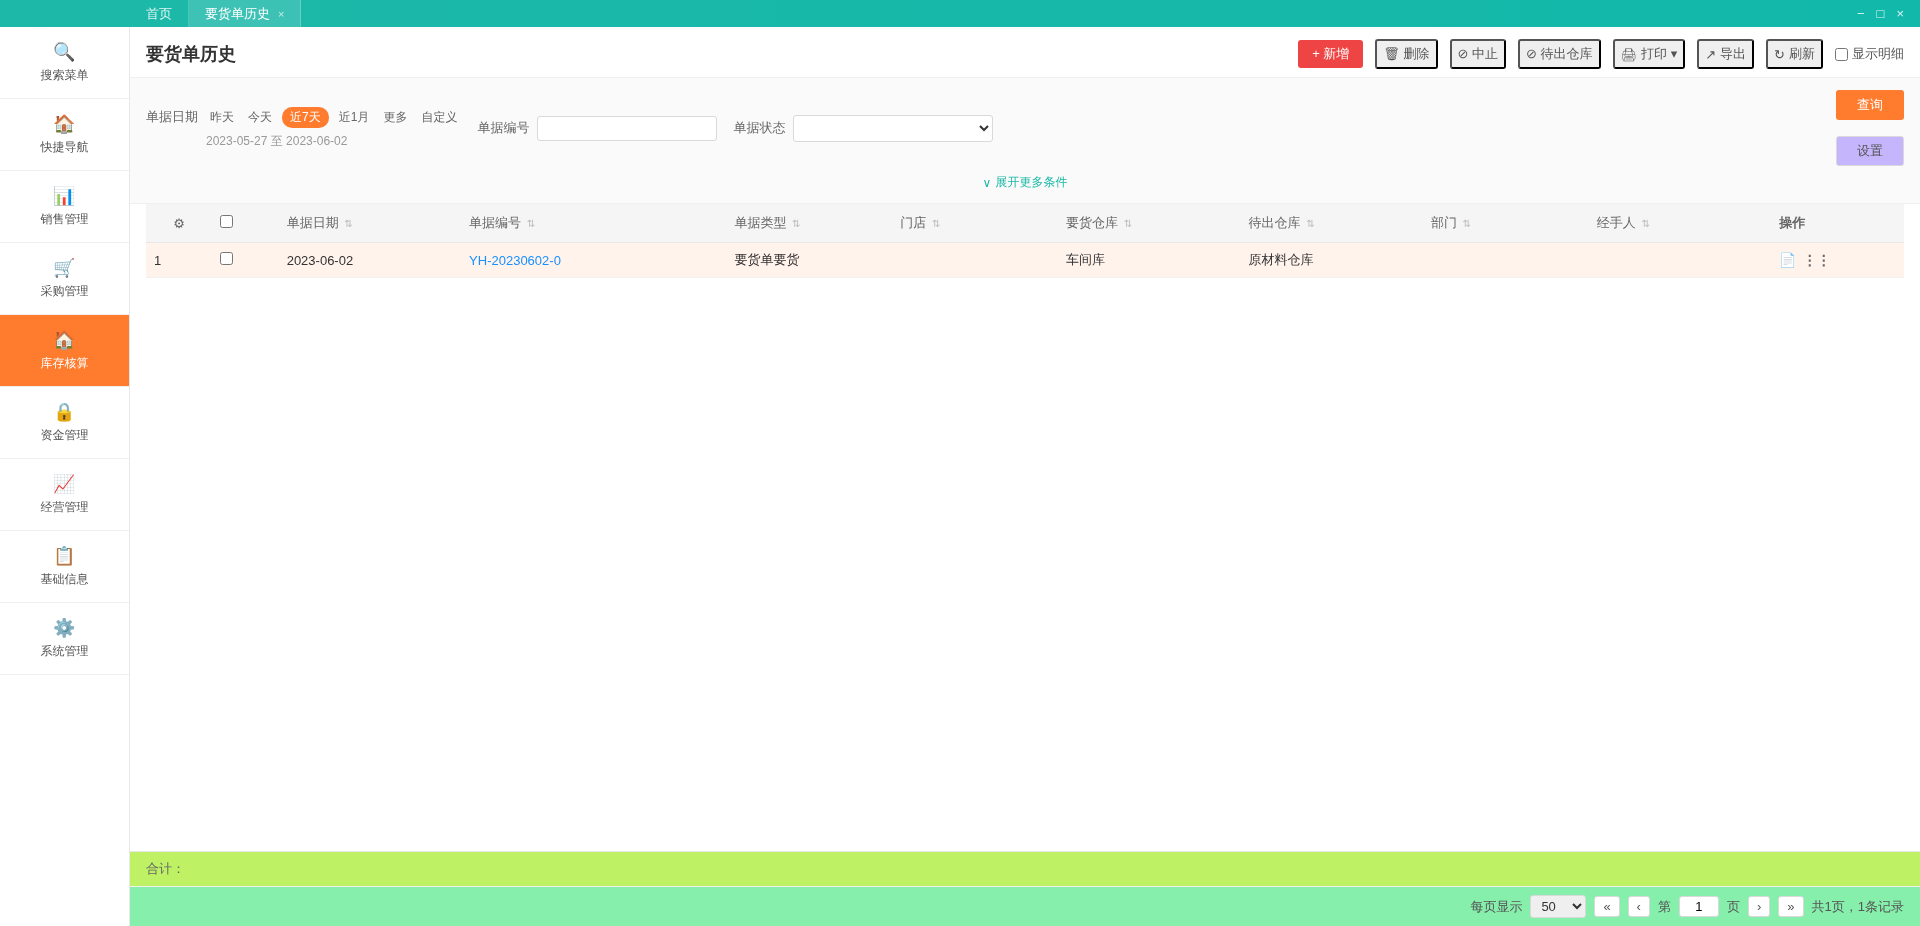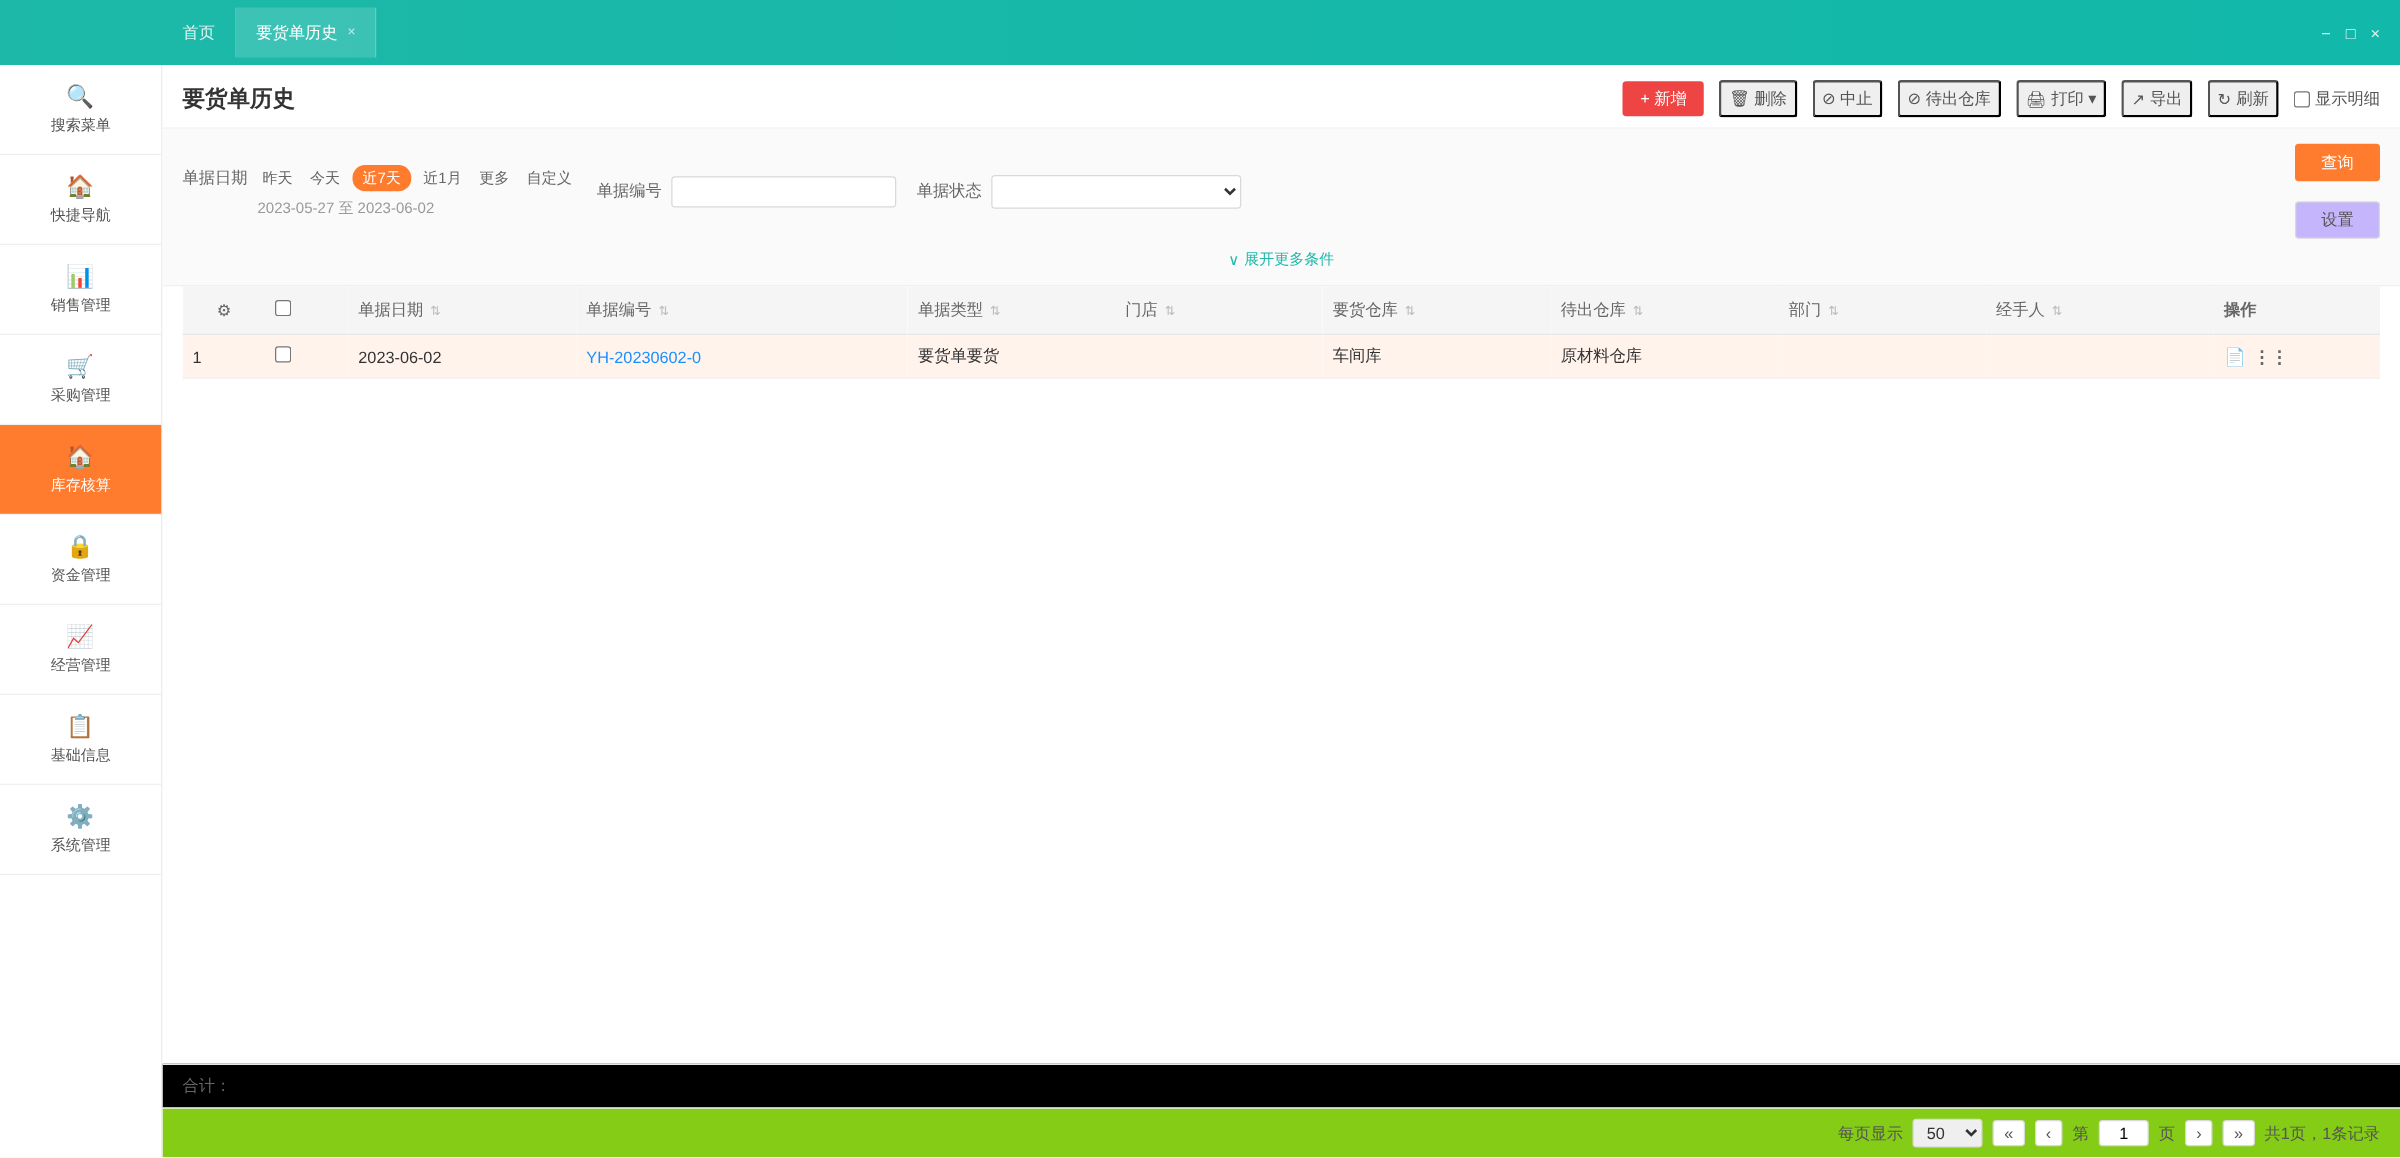--- a/index.html
+++ b/index.html
@@ -1,20 +1,20 @@
 <!DOCTYPE html>
 <html><head>
   <meta charset="utf-8">
   <style>
     * { box-sizing: border-box; margin: 0; padding: 0; }
     body { font-family: "Microsoft YaHei", "PingFang SC", sans-serif; font-size: 13px; background: #f0f2f5; display: flex; flex-direction: column; height: 926px; overflow: hidden; }
 
     
     .top-bar {
-      height: 52px;
+      height: 27px;
       background: linear-gradient(90deg, #1db8a8 0%, #12b8aa 100%);
       display: flex;
       align-items: center;
       padding: 0 0 0 130px;
       flex-shrink: 0;
       position: relative;
     }
     .top-bar-tab {
       display: flex;
       align-items: center;
@@ -312,36 +312,36 @@
       color: #666;
       font-size: 14px;
     }
 
     
     .footer-summary {
       border-top: 1px solid #e8e8e8;
       padding: 8px 16px;
       font-size: 13px;
       color: #666;
-      background: #000000;
+      background: #bef264;
       flex-shrink: 0;
     }
 
     
     .pagination {
       display: flex;
       align-items: center;
       justify-content: flex-end;
       padding: 8px 16px;
       border-top: 1px solid #f0f0f0;
       gap: 8px;
       font-size: 13px;
       color: #555;
       flex-shrink: 0;
-      background: #84cc16;
+      background: #86efac;
     }
     .pagination select {
       border: 1px solid #d9d9d9;
       border-radius: 3px;
       padding: 2px 6px;
       font-size: 13px;
       color: #333;
     }
     .page-btn {
       border: 1px solid #d9d9d9;

